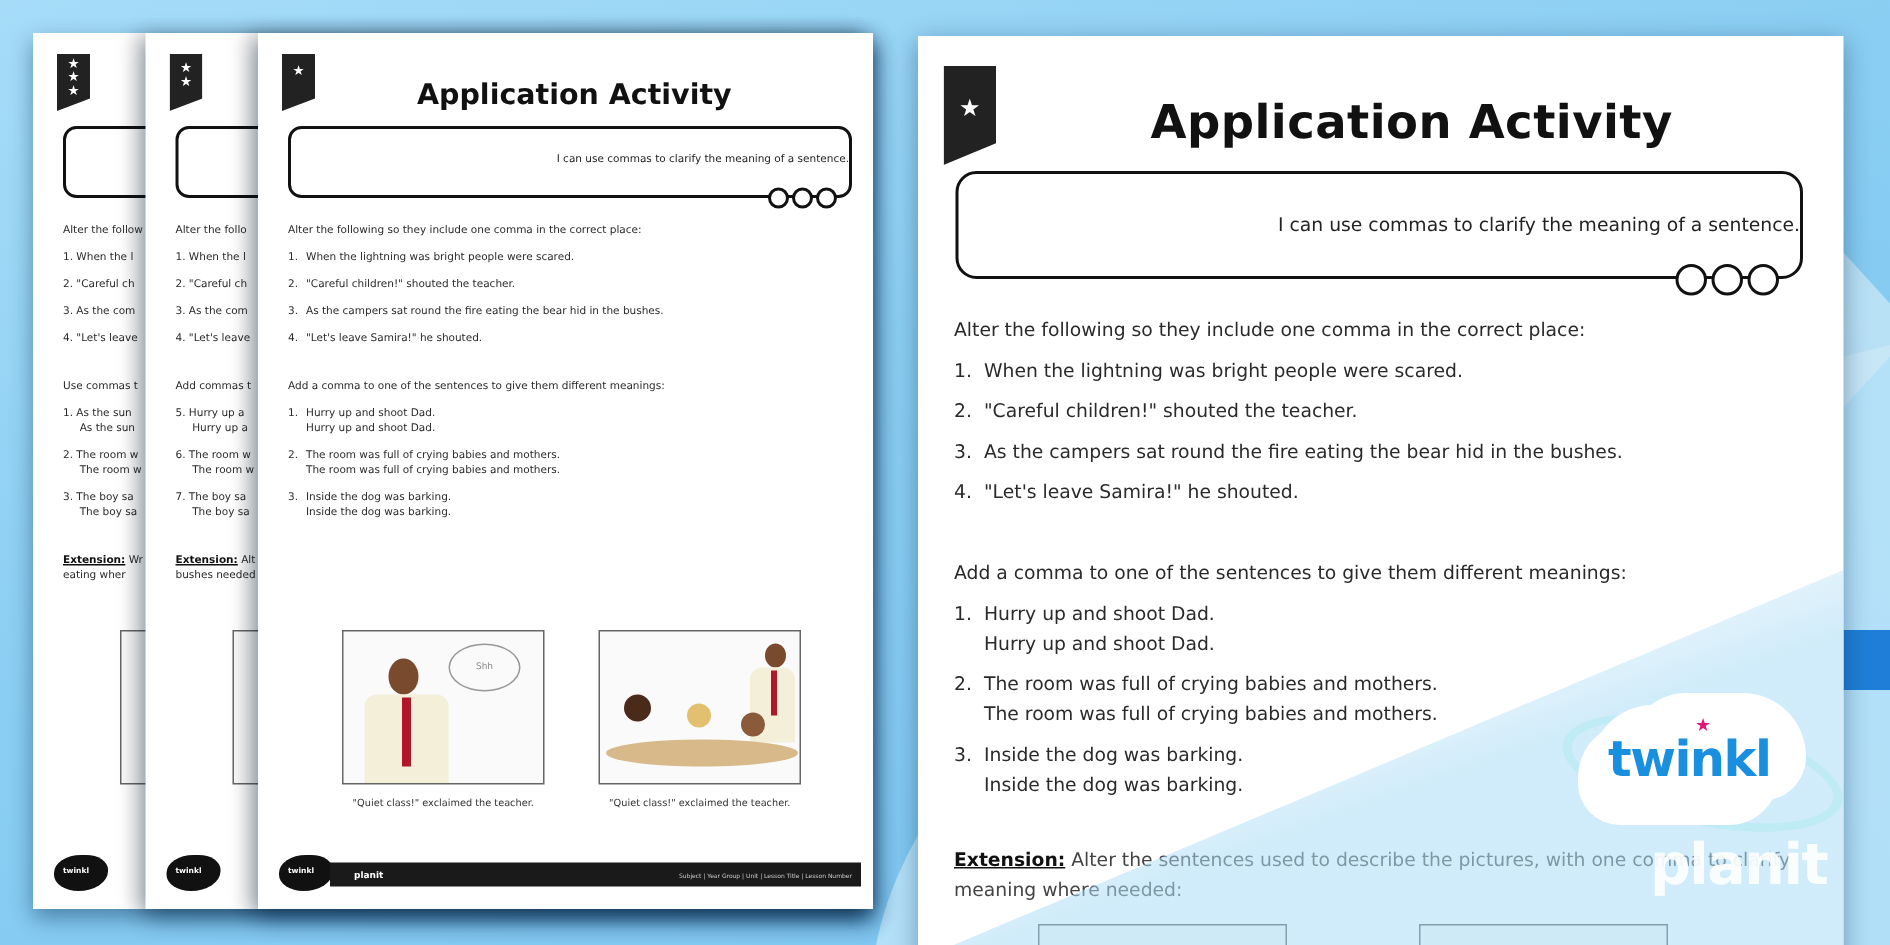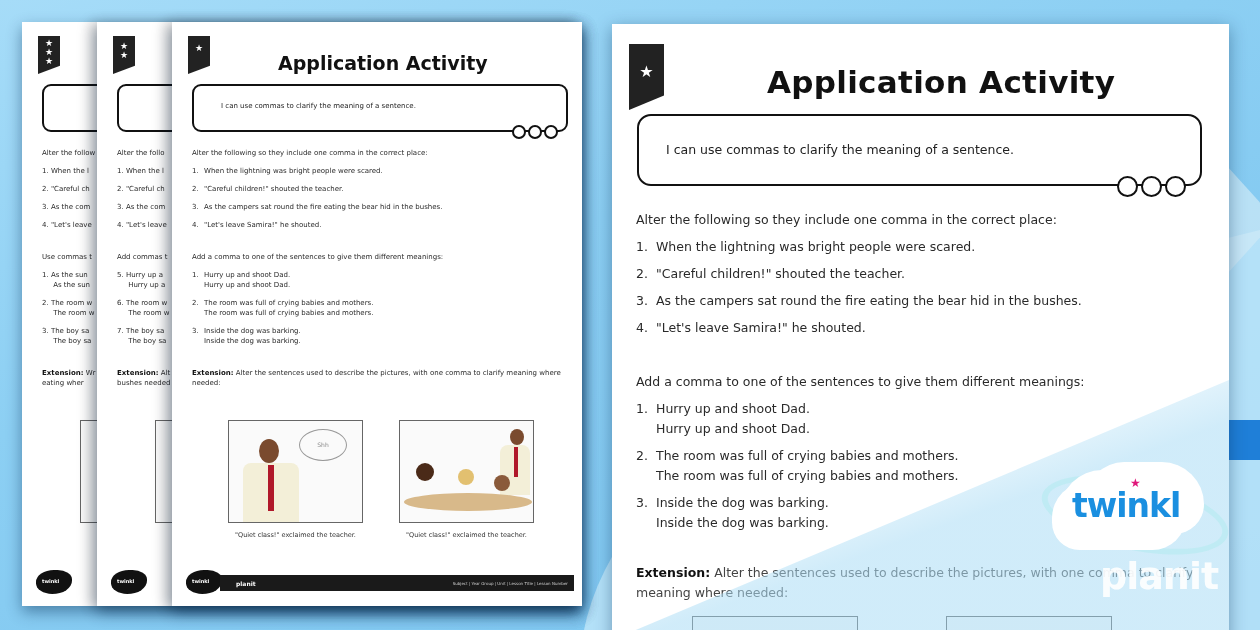--- a/index.html
+++ b/index.html
@@ -43,21 +43,21 @@
   .small .badge { left: 16px; top: 14px; width: 22px; height: 38px; padding-top: 3px; font-size: 9px; line-height: 9px; }
   .big .badge { left: 17px; top: 20px; width: 35px; height: 66px; padding-top: 18px; font-size: 16px; }
 
   .title { position: absolute; font-family: "DejaVu Sans", sans-serif; font-weight: bold; color: #111; white-space: nowrap; }
   .s3 .title { left: 106px; top: 30px; font-size: 19px; }
   .big .title { left: 155px; top: 40px; font-size: 31px; letter-spacing: .3px; }
 
   .obj-box { position: absolute; border: 2px solid #111; border-radius: 12px; }
   .small .obj-box { left: 20px; top: 62px; width: 376px; height: 48px; border-radius: 9px; }
   .big .obj-box { left: 25px; top: 90px; width: 565px; height: 72px; border-radius: 14px; border-width: 2.5px; }
-  .obj-text { position: absolute; width: 100%; text-align: left; color: #222; margin-left: 27px; }
+  .obj-text { position: absolute; width: 100%; text-align: right; color: #222; }
   .small .obj-text { top: 16px; font-size: 7px; }
   .big .obj-text { top: 26px; font-size: 12.5px; }
   .dots { position: absolute; display: flex; }
   .small .dots { right: 8px; bottom: -9px; }
   .big .dots { right: 14px; bottom: -13px; }
   .dot { border: 2px solid #111; border-radius: 50%; background: #fff; }
   .small .dot { width: 14px; height: 14px; margin-left: 2px; }
   .big .dot { width: 21px; height: 21px; margin-left: 3px; border-width: 2.5px; }
 
   .content { position: absolute; color: #2a2a2a; }
@@ -70,21 +70,21 @@
   .li-row { display: flex; white-space: nowrap; }
   .num { display: inline-block; }
   .small .num { width: 12px; }
   .big .num { width: 20px; }
   .gap-lg { display: block; }
   .small .gap-lg { height: 22px; }
   .big .gap-lg { height: 34px; }
   .ext { white-space: normal; }
   .small .ext { margin-top: 22px; width: 370px; }
   .big .ext { margin-top: 30px; width: 560px; color: #444; }
-  .ext b { color: #111; }
+  .ext b { color: #111; text-decoration: underline; }
 
   .pic-row { position: absolute; display: flex; }
   .s3 .pic-row { left: 56px; top: 398px; }
   .pic-wrap { display: flex; flex-direction: column; align-items: center; margin-right: 36px; }
   .pic { width: 135px; height: 103px; border: 1px solid #666; background: #fafafa; position: relative; overflow: hidden; }
   .caption { font-size: 6.5px; margin-top: 8px; color: #333; white-space: nowrap; }
   .bubble { position: absolute; left: 70px; top: 8px; width: 48px; height: 32px; border: 1px solid #999; border-radius: 50%; font-size: 6px; color: #888; text-align: center; line-height: 30px; }
   .person-head { position: absolute; border-radius: 50%; background: #7a4a2e; }
   .person-body { position: absolute; background: #f3efd8; border-radius: 8px 8px 0 0; }
   .tie { position: absolute; background: #b0182a; }
@@ -237,21 +237,20 @@
           </span>
         </li>
       <li class="li-row">
           <span class="num">3.</span>
           <span>
             <div>Inside the dog was barking.</div>
             <div>Inside the dog was barking.</div>
           </span>
         </li>
     </ul>
-    <div class="ext"><b>Extension:</b><span> Alter the sentences used to describe the pictures, with one comma to clarify meaning where needed:</span></div>
   </div>
   <div class="pic-row">
     <div class="pic-wrap">
       <div class="pic">
         <div class="bubble">Shh</div>
         <div class="person-head" style="left:30px;top:18px;width:20px;height:24px;"></div>
         <div class="person-body" style="left:14px;top:42px;width:56px;height:62px;"></div>
         <div class="tie" style="left:39px;top:44px;width:6px;height:46px;"></div>
       </div>
       <div class="caption">"Quiet class!" exclaimed the teacher.</div>

